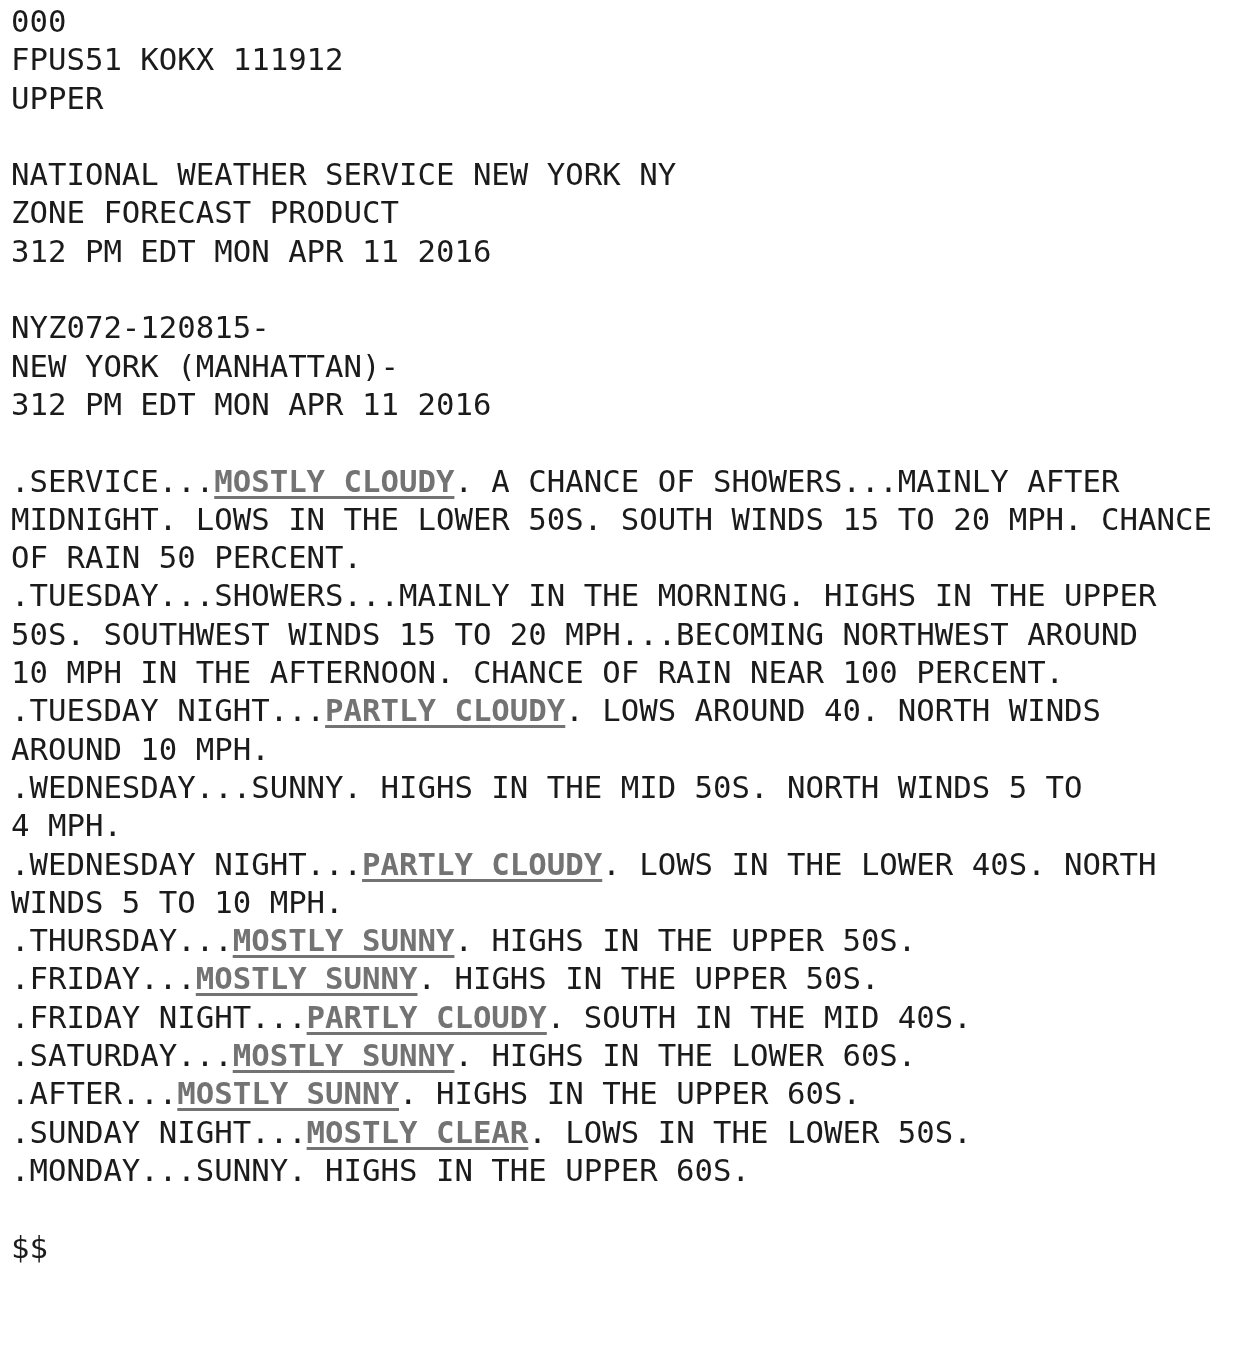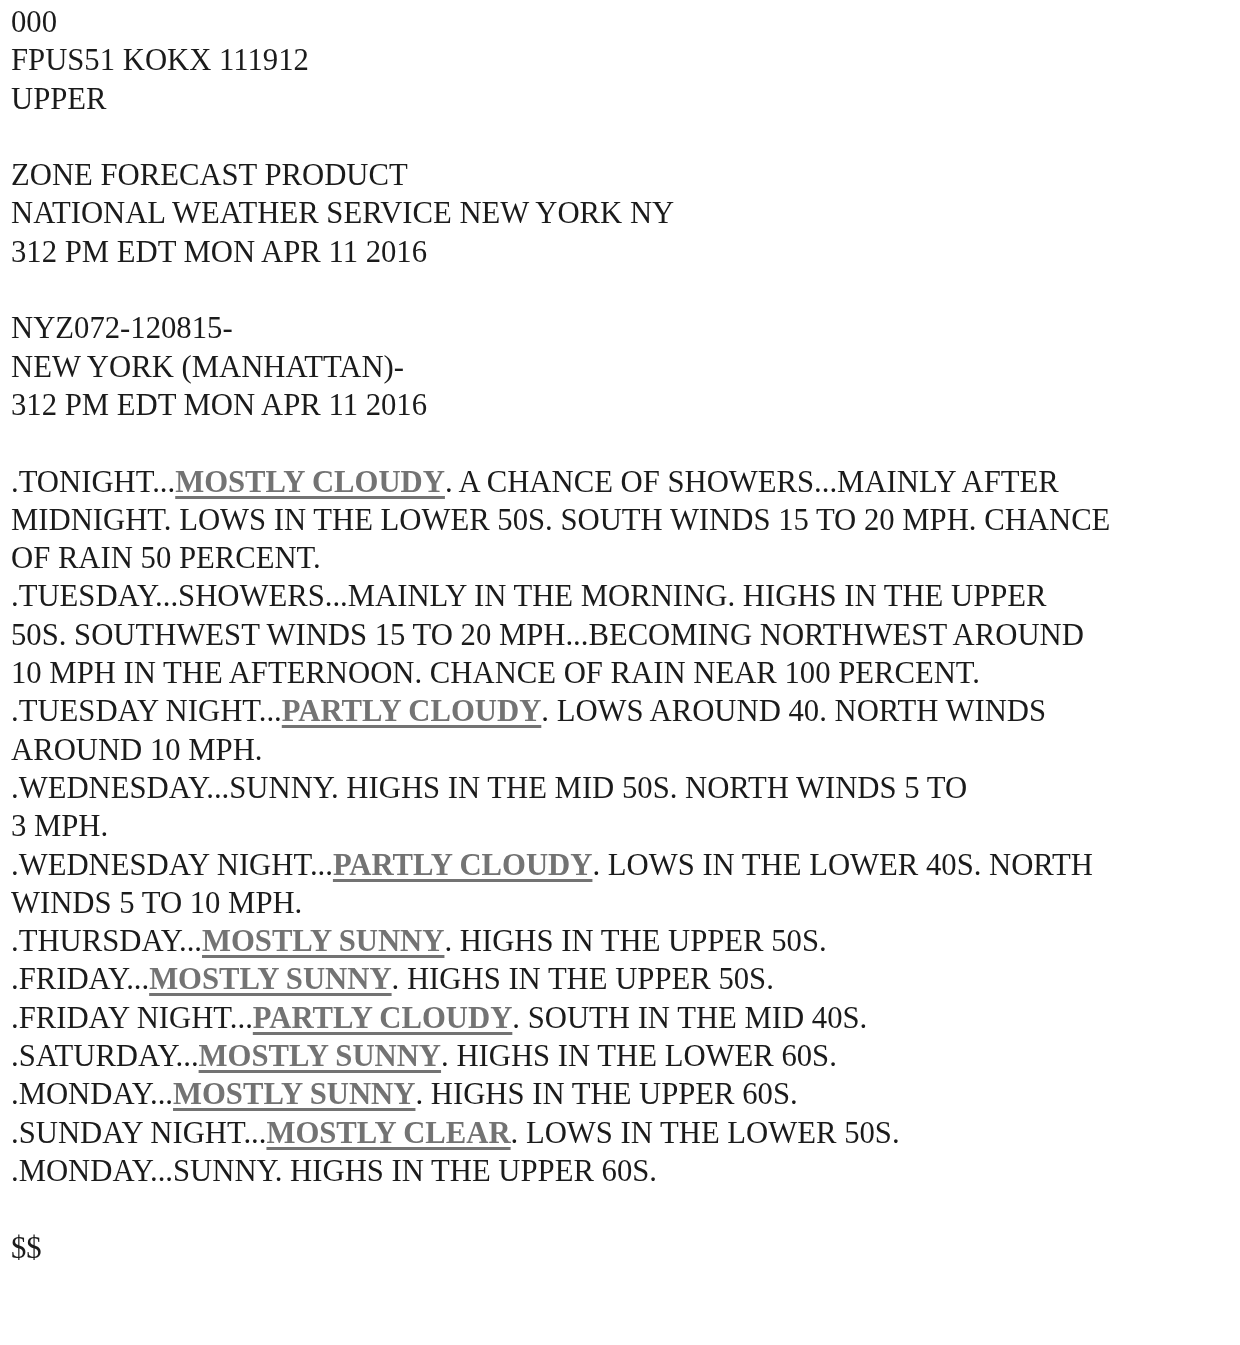--- a/index.html
+++ b/index.html
@@ -16,63 +16,62 @@
     font-family: "DejaVu Sans Mono", "Liberation Mono", monospace;
     font-size: 30.7px;
     line-height: 38.3px;
     color: #1b1b1b;
     padding: 3px 10px 0 11px;
     letter-spacing: 0;
   }
   .line {
     white-space: pre;
     min-height: 38.3px;
-    font-family: Liberation Serif, serif;
   }
   a.cond-link {
     color: #737373;
     font-weight: bold;
     text-decoration: underline;
     text-decoration-thickness: 3px;
     text-underline-offset: 4px;
     cursor: pointer;
   }
 </style>
 </head>
 <body>
 
 <main class="doc">
   <div id="forecast-text">
       <div class="line"><span>000</span></div>
       <div class="line"><span>FPUS51 KOKX 111912</span></div>
       <div class="line"><span>UPPER</span></div>
       <div class="line">&nbsp;</div>
+      <div class="line"><span>NATIONAL WEATHER SERVICE NEW YORK NY</span></div>
       <div class="line"><span>ZONE FORECAST PRODUCT</span></div>
-      <div class="line"><span>NATIONAL WEATHER SERVICE NEW YORK NY</span></div>
       <div class="line"><span>312 PM EDT MON APR 11 2016</span></div>
       <div class="line">&nbsp;</div>
       <div class="line"><span>NYZ072-120815-</span></div>
       <div class="line"><span>NEW YORK (MANHATTAN)-</span></div>
       <div class="line"><span>312 PM EDT MON APR 11 2016</span></div>
       <div class="line">&nbsp;</div>
-      <div class="line"><span>.TONIGHT...</span><a class="cond-link" href="#">MOSTLY CLOUDY</a><span>. A CHANCE OF SHOWERS...MAINLY AFTER</span></div>
+      <div class="line"><span>.SERVICE...</span><a class="cond-link" href="#">MOSTLY CLOUDY</a><span>. A CHANCE OF SHOWERS...MAINLY AFTER</span></div>
       <div class="line"><span>MIDNIGHT. LOWS IN THE LOWER 50S. SOUTH WINDS 15 TO 20 MPH. CHANCE</span></div>
       <div class="line"><span>OF RAIN 50 PERCENT.</span></div>
       <div class="line"><span>.TUESDAY...SHOWERS...MAINLY IN THE MORNING. HIGHS IN THE UPPER</span></div>
       <div class="line"><span>50S. SOUTHWEST WINDS 15 TO 20 MPH...BECOMING NORTHWEST AROUND</span></div>
       <div class="line"><span>10 MPH IN THE AFTERNOON. CHANCE OF RAIN NEAR 100 PERCENT.</span></div>
       <div class="line"><span>.TUESDAY NIGHT...</span><a class="cond-link" href="#">PARTLY CLOUDY</a><span>. LOWS AROUND 40. NORTH WINDS</span></div>
       <div class="line"><span>AROUND 10 MPH.</span></div>
       <div class="line"><span>.WEDNESDAY...SUNNY. HIGHS IN THE MID 50S. NORTH WINDS 5 TO</span></div>
-      <div class="line"><span>3 MPH.</span></div>
+      <div class="line"><span>4 MPH.</span></div>
       <div class="line"><span>.WEDNESDAY NIGHT...</span><a class="cond-link" href="#">PARTLY CLOUDY</a><span>. LOWS IN THE LOWER 40S. NORTH</span></div>
       <div class="line"><span>WINDS 5 TO 10 MPH.</span></div>
       <div class="line"><span>.THURSDAY...</span><a class="cond-link" href="#">MOSTLY SUNNY</a><span>. HIGHS IN THE UPPER 50S.</span></div>
       <div class="line"><span>.FRIDAY...</span><a class="cond-link" href="#">MOSTLY SUNNY</a><span>. HIGHS IN THE UPPER 50S.</span></div>
       <div class="line"><span>.FRIDAY NIGHT...</span><a class="cond-link" href="#">PARTLY CLOUDY</a><span>. SOUTH IN THE MID 40S.</span></div>
       <div class="line"><span>.SATURDAY...</span><a class="cond-link" href="#">MOSTLY SUNNY</a><span>. HIGHS IN THE LOWER 60S.</span></div>
-      <div class="line"><span>.MONDAY...</span><a class="cond-link" href="#">MOSTLY SUNNY</a><span>. HIGHS IN THE UPPER 60S.</span></div>
+      <div class="line"><span>.AFTER...</span><a class="cond-link" href="#">MOSTLY SUNNY</a><span>. HIGHS IN THE UPPER 60S.</span></div>
       <div class="line"><span>.SUNDAY NIGHT...</span><a class="cond-link" href="#">MOSTLY CLEAR</a><span>. LOWS IN THE LOWER 50S.</span></div>
       <div class="line"><span>.MONDAY...SUNNY. HIGHS IN THE UPPER 60S.</span></div>
       <div class="line">&nbsp;</div>
       <div class="line"><span>$$</span></div>
     </div>
 </main>
 
 </body></html>

